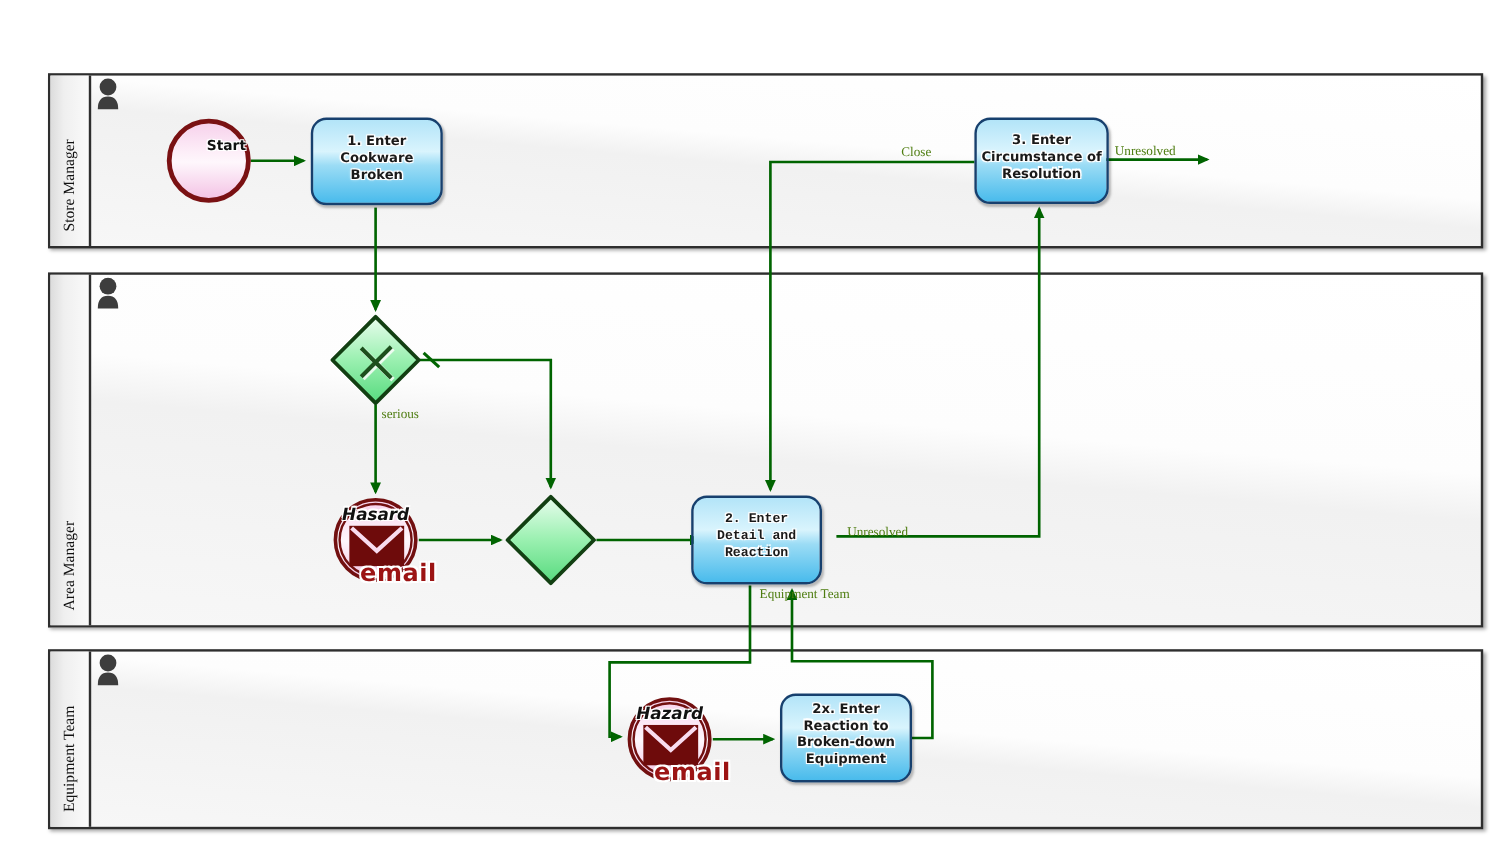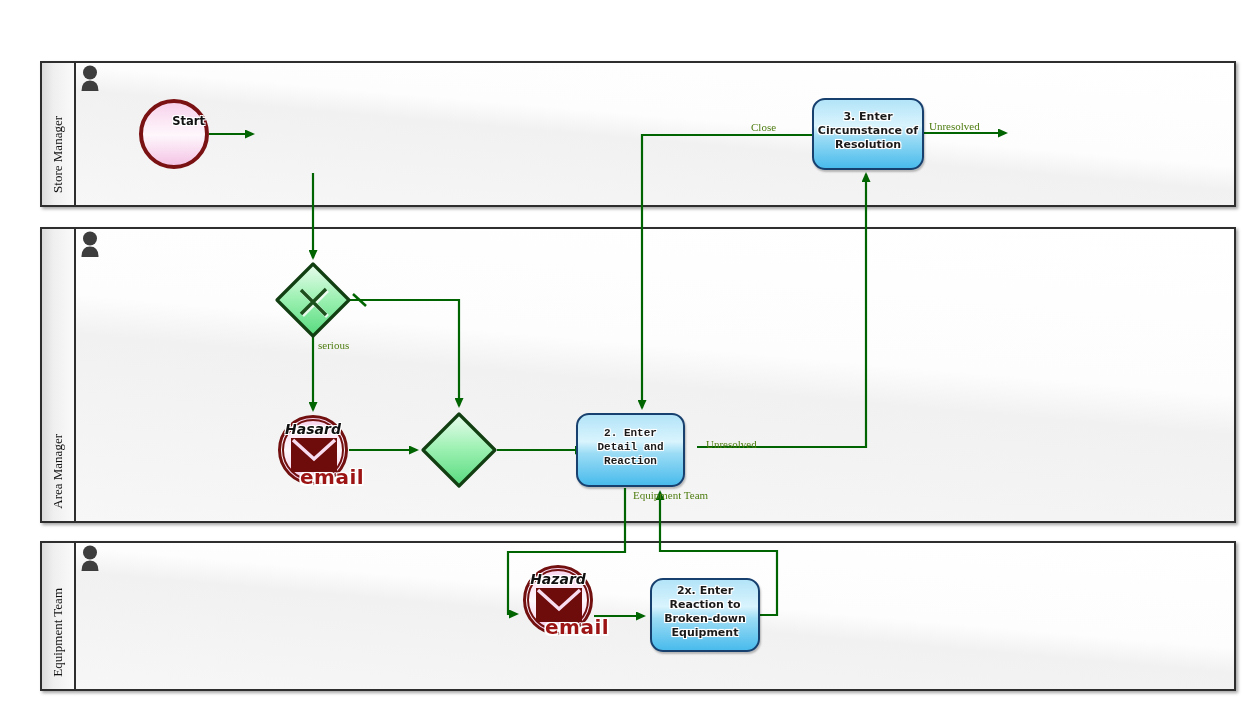--- a/index.html
+++ b/index.html
@@ -98,20 +98,23 @@
       <path d="M594,616 H644" marker-end="url(#arrow)"></path>
       <path d="M760,615 H777 V551 H660 V492" marker-end="url(#arrow)"></path>
       <path d="M353,294 L366,306" stroke-width="2.6"></path>
     </g>
   </svg>
 
   <div class="node event start" style="left:139px;top:99px;width:70px;height:70px;">
     <span class="evt-label">Start</span>
   </div>
 
+  <div class="node task" style="left:259px;top:98px;width:110px;height:73px;">
+    <span>1. Enter Cookware Broken</span>
+  </div>
 
   <div class="node task" style="left:812px;top:98px;width:112px;height:72px;">
     <span>3. Enter Circumstance of Resolution</span>
   </div>
 
 
   <svg class="gateway" style="left:273px;top:260px;" width="80" height="80" viewBox="0 0 80 80">
     <defs>
       <linearGradient id="gwgrad1" x1="0" y1="0" x2="0" y2="1">
         <stop offset="0" stop-color="#e9fdee"></stop>
@@ -144,21 +147,21 @@
           <stop offset="1" stop-color="#57da7e"></stop>
       </linearGradient>
     </defs>
     <polygon points="40,4 76,40 40,76 4,40" fill="url(#gwgrad2)" stroke="#123f12" stroke-width="3.2" stroke-linejoin="round"></polygon>
   </svg>
 
   <div class="node task" style="left:576px;top:413px;width:109px;height:74px;font-family:Liberation Mono, monospace;">
     <span>2. Enter Detail and Reaction</span>
   </div>
 
-  <div class="node event msg-event" style="left:523px;top:565px;width:70px;height:70px;">
+  <div class="node event msg-event" style="left:523px;top:581px;width:70px;height:70px;">
     <div class="msg-inner"></div>
     <span class="msg-title">Hazard</span>
     <svg class="msg-envelope" width="46" height="34" viewBox="0 0 46 34">
       <rect x="0" y="0" width="46" height="34" fill="#6e0b0b"></rect>
       <path d="M2,2 L23,21 L44,2" stroke="#f8dcef" stroke-width="3.5" fill="none"></path>
     </svg>
     <span class="msg-caption">email</span>
   </div>
 
   <div class="node task" style="left:650px;top:578px;width:110px;height:74px;">

